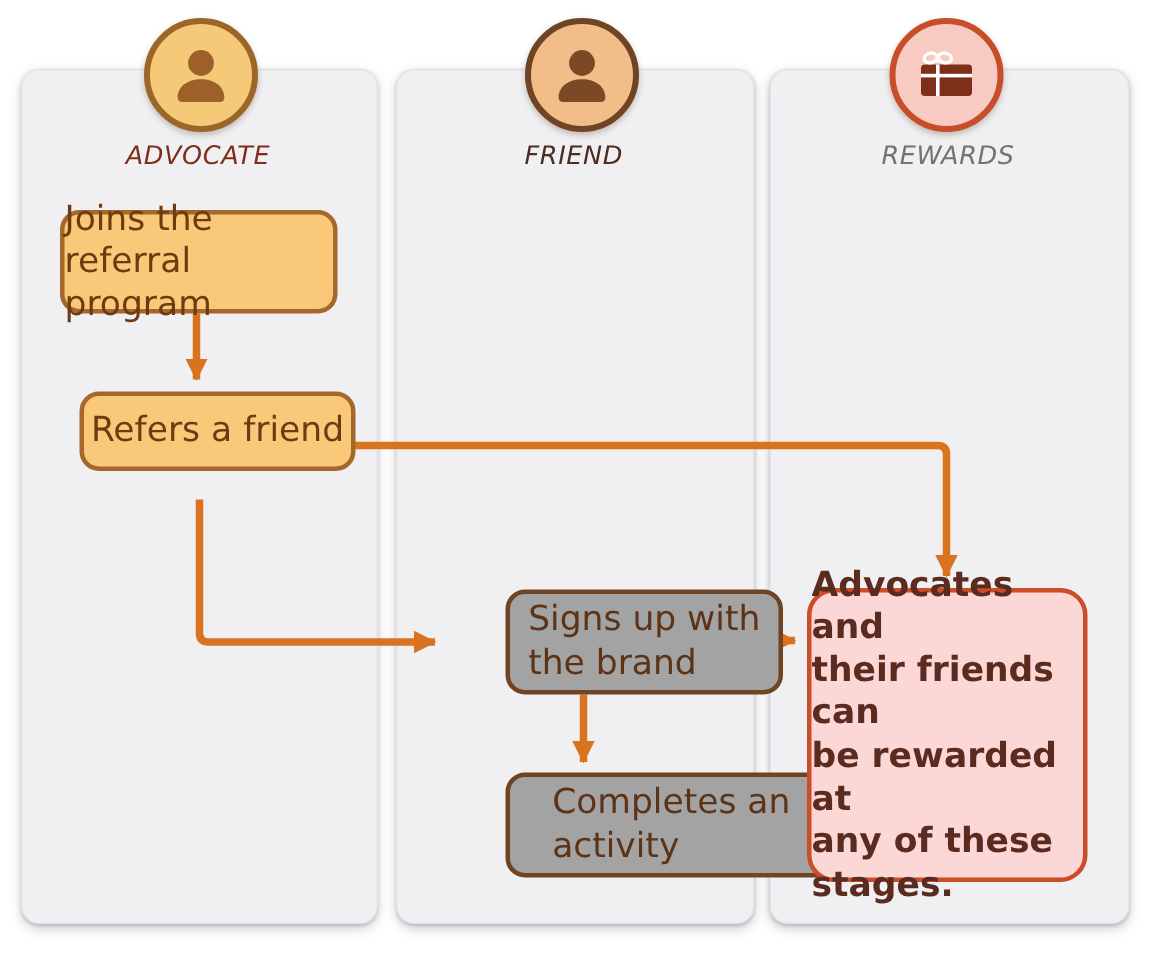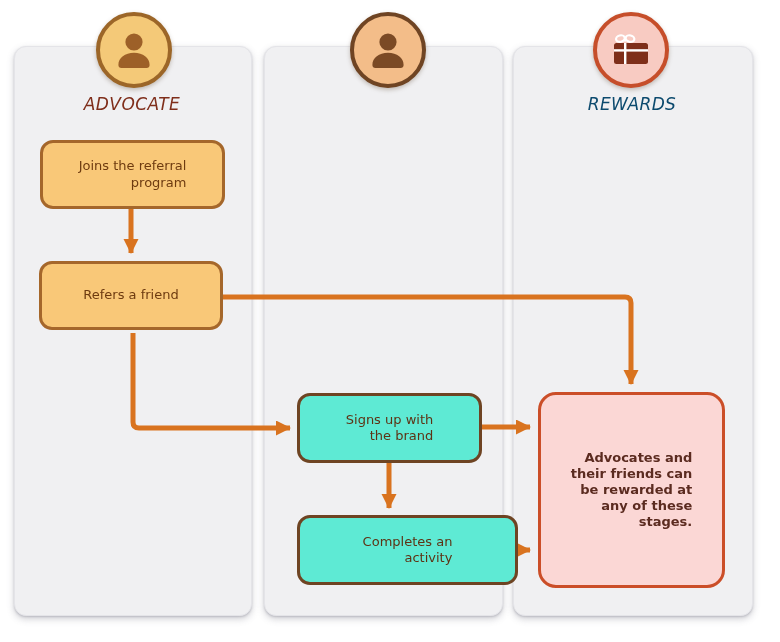--- a/index.html
+++ b/index.html
@@ -52,55 +52,56 @@
     top: 94px;
     text-align: center;
     font-size: 17px;
     letter-spacing: 0.4px;
     font-weight: normal;
     z-index: 3;
     font-style: italic;
   }
   #header-advocate { left: 14px;  width: 236px; color: #7f2e1b; }
   #header-friend   { left: 264px; width: 237px; color: #4c2d1f; }
-  #header-rewards  { left: 513px; width: 238px; color: #0c4a6e; }
+  #header-rewards  { left: 513px; width: 238px; color: #737373; }
 
   
   .node {
     position: absolute;
     display: flex;
     align-items: center;
     justify-content: center;
-    text-align: right;
+    text-align: left;
     white-space: pre-line;
-    font-size: 13px;
+    font-size: 23px;
     line-height: 1.24;
     border-radius: 13px;
     box-sizing: border-box;
     z-index: 3;
   }
   .node-advocate {
     background: #f9c878;
     border: 3px solid #a5672b;
     color: #6e3b10;
   }
   .node-friend {
-    background: #5eead4;
+    background: #a3a3a3;
     border: 3px solid #6e4423;
     color: #5d3315;
+    margin-left: 40px;
   }
   .node-rewards {
     background: #fbd7d5;
     border: 3.5px solid #cb4e28;
     border-radius: 18px;
     color: #5b2b20;
     font-weight: bold;
   }
   #node-joins     { left: 40px;  top: 140px; width: 185px; height: 69px; }
-  #node-refers    { left: 39px;  top: 261px; width: 184px; height: 69px; }
+  #node-refers    { left: 53px;  top: 261px; width: 184px; height: 53px; }
   #node-signs-up  { left: 297px; top: 393px; width: 185px; height: 70px; }
   #node-completes { left: 297px; top: 515px; width: 221px; height: 70px; }
   #node-rewarded  { left: 538px; top: 392px; width: 187px; height: 196px; }
 
   
   #edges-svg {
     position: absolute;
     left: 0; top: 0;
     width: 780px; height: 642px;
     z-index: 2;
@@ -153,20 +154,21 @@
       <rect x="7" y="17" width="34" height="21" rx="2.5" fill="#7e2f1a"></rect>
       <rect x="7" y="23.2" width="34" height="2.4" fill="#ffffff"></rect>
       <rect x="17" y="17" width="2.4" height="21" fill="#ffffff"></rect>
       <ellipse cx="13.4" cy="12.6" rx="4.4" ry="3.2" fill="none" stroke="#ffffff" stroke-width="2.2" transform="rotate(-14 13.4 12.6)"></ellipse>
       <ellipse cx="23" cy="12.6" rx="4.4" ry="3.2" fill="none" stroke="#ffffff" stroke-width="2.2" transform="rotate(14 23 12.6)"></ellipse>
       <circle cx="18.2" cy="14" r="1.7" fill="#ffffff"></circle>
     </svg>
   </div>
 
   <div class="lane-header" id="header-advocate">ADVOCATE</div>
+  <div class="lane-header" id="header-friend">FRIEND</div>
   <div class="lane-header" id="header-rewards">REWARDS</div>
 
   <div class="node node-advocate" id="node-joins">Joins the referral
 program</div>
   <div class="node node-advocate" id="node-refers">Refers a friend</div>
   <div class="node node-friend" id="node-signs-up">Signs up with
 the brand</div>
   <div class="node node-friend" id="node-completes">Completes an
 activity</div>
   <div class="node node-rewards" id="node-rewarded">Advocates and

